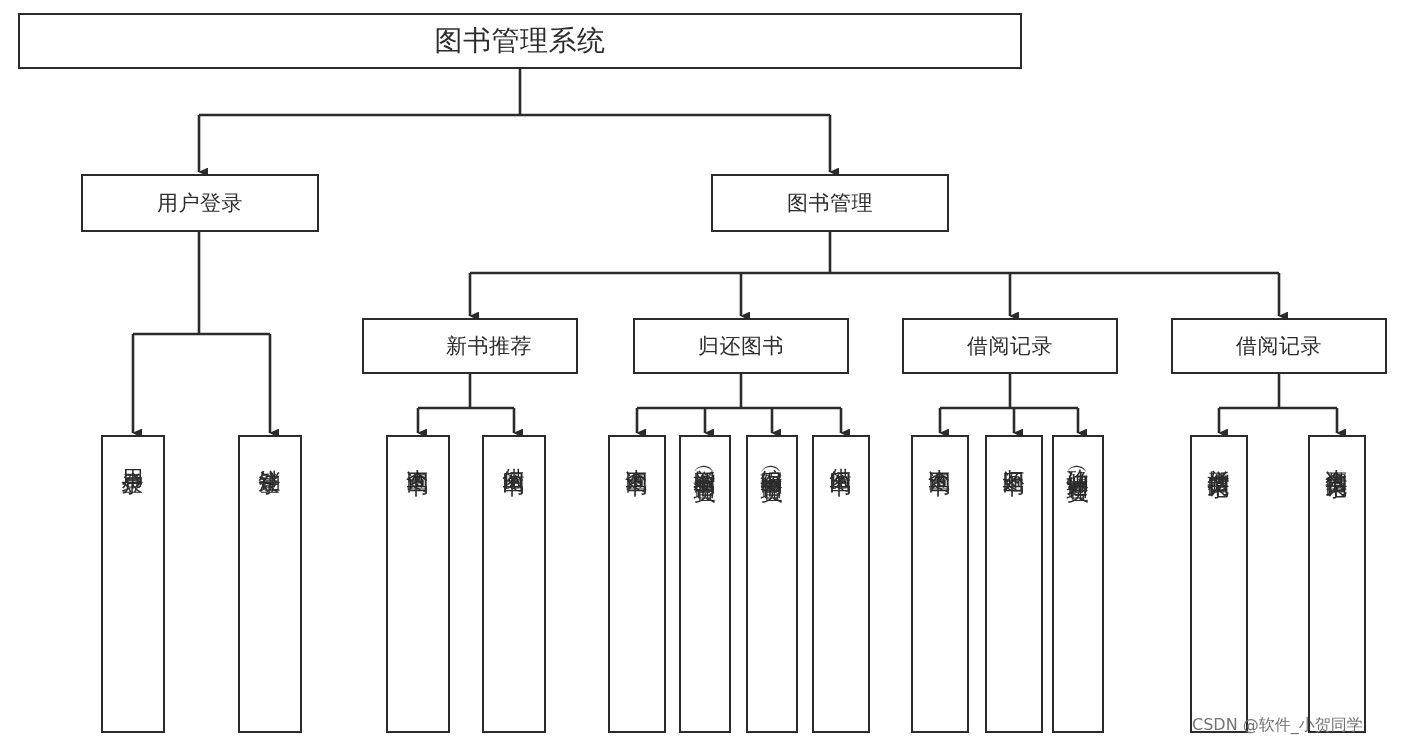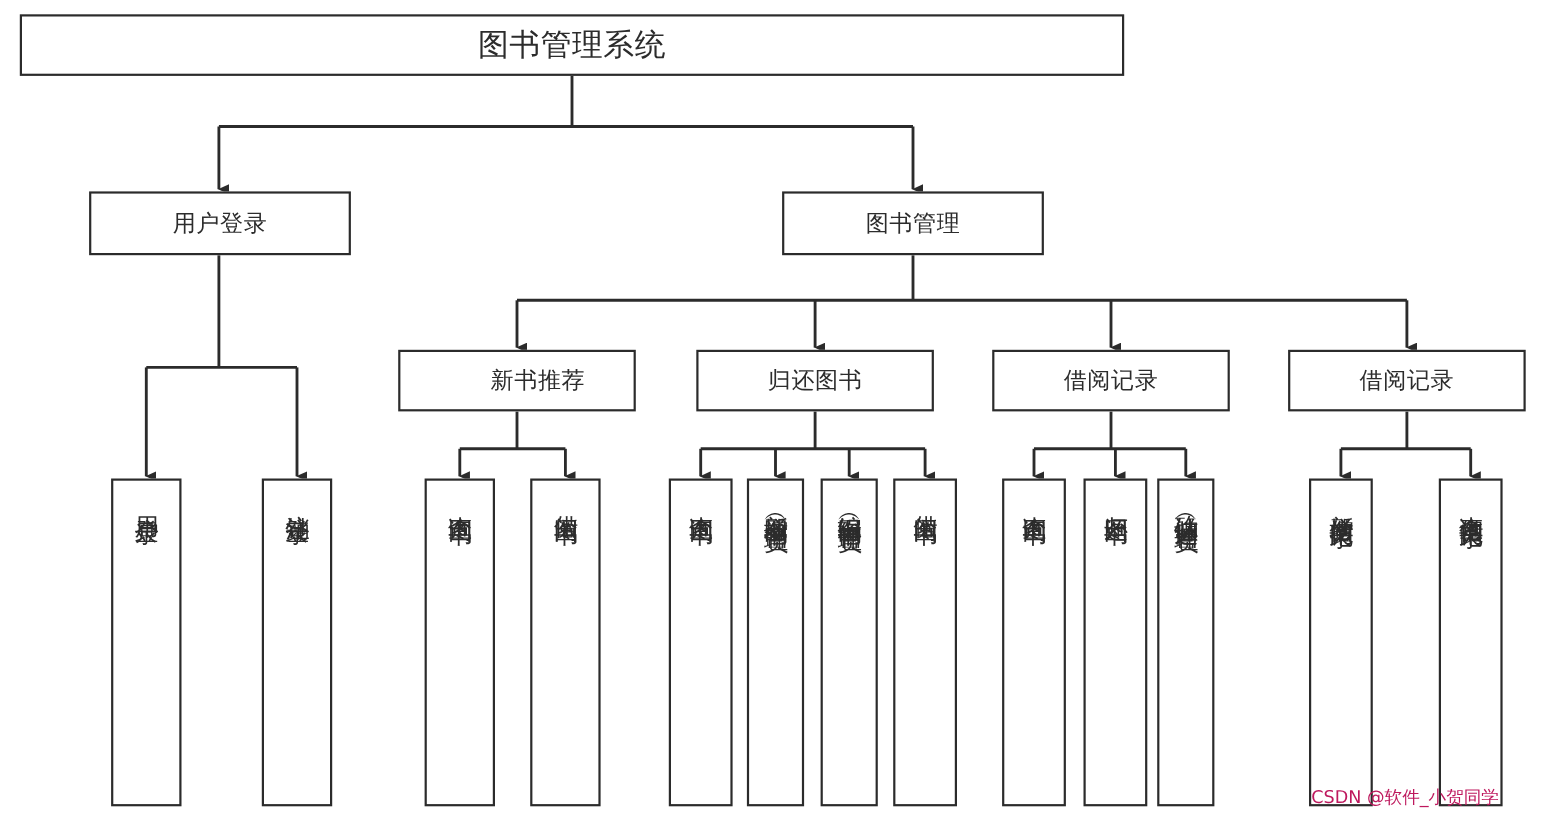--- a/index.html
+++ b/index.html
@@ -56,21 +56,21 @@
     font-size: 22px;
     letter-spacing: 2px;
     line-height: 1.05;
   }
   .node.root .lbl { font-size: 28px; }
   .watermark {
     position: absolute;
     left: 1192px;
     top: 715px;
     font-size: 16px;
-    color: #be185d;
+    color: #737373;
     white-space: nowrap;
     z-index: 4;
     font-family: "DejaVu Sans", "Liberation Sans", sans-serif;
   }
 </style>
 </head>
 <body>
 
 <div id="canvas">
 

